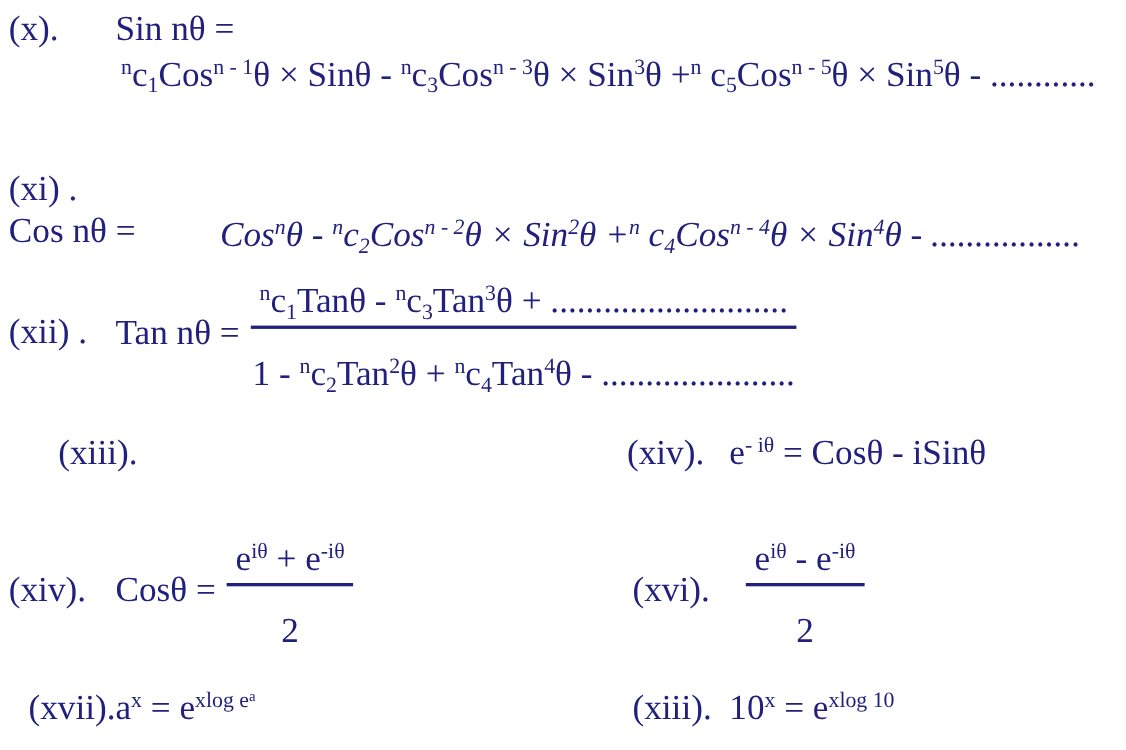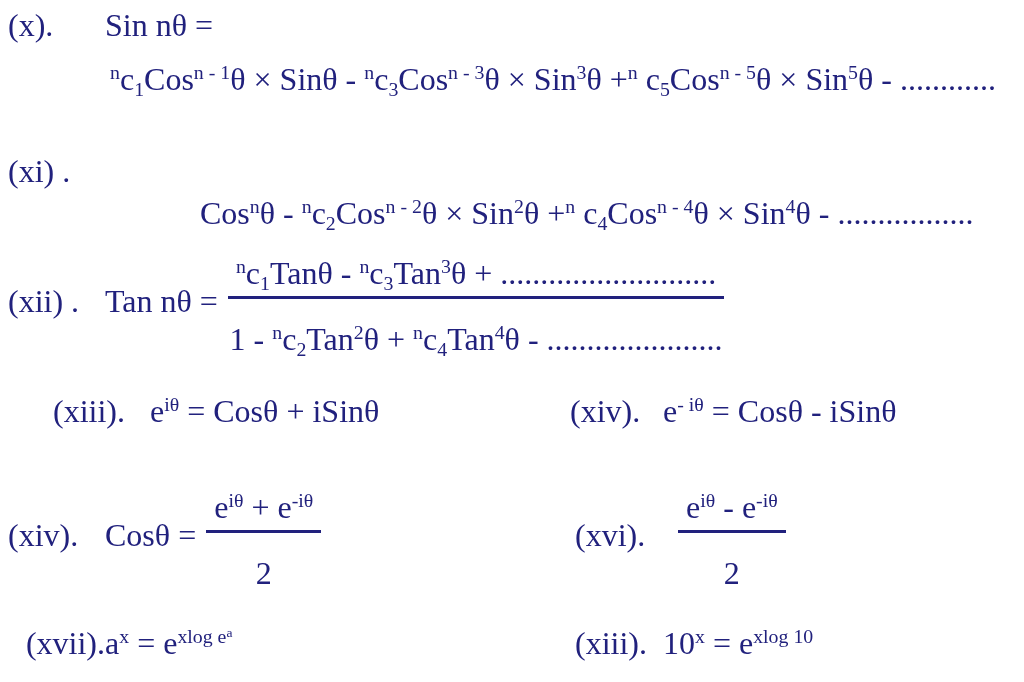--- a/index.html
+++ b/index.html
@@ -27,39 +27,39 @@
 </style>
 </head>
 <body style="color: rgb(33, 33, 125); background: rgb(255, 255, 255);">
 
 <div class="sheet">
 
   <div class="entry" style="left:8px;top:6px;">
     <span class="label">(x).</span>
     <span class="math"><span>Sin nθ =</span></span>
   </div>
-  <div class="entry" style="left:110px;top:48px;margin-top:12px;">
+  <div class="entry" style="left:110px;top:48px;">
     <span class="math"><span class="sup"><span>n</span></span><span>c</span><span class="sub"><span>1</span></span><span>Cos</span><span class="sup"><span>n - 1</span></span><span>θ × Sinθ - </span><span class="sup"><span>n</span></span><span>c</span><span class="sub"><span>3</span></span><span>Cos</span><span class="sup"><span>n - 3</span></span><span>θ × Sin</span><span class="sup"><span>3</span></span><span>θ +</span><span class="sup"><span>n</span></span><span> c</span><span class="sub"><span>5</span></span><span>Cos</span><span class="sup"><span>n - 5</span></span><span>θ × Sin</span><span class="sup"><span>5</span></span><span>θ - ............</span></span>
   </div>
 
   <div class="entry" style="left:8px;top:152px;flex-direction:column;">
     <span class="label">(xi) .</span>
+    <span class="math"><span>Cos nθ =</span></span>
   </div>
-  <div class="entry" style="left:200px;top:194px;">
+  <div class="entry" style="left:200px;top:194px;font-style:italic;">
     <span class="math"><span>Cos</span><span class="sup"><span>n</span></span><span>θ - </span><span class="sup"><span>n</span></span><span>c</span><span class="sub"><span>2</span></span><span>Cos</span><span class="sup"><span>n - 2</span></span><span>θ × Sin</span><span class="sup"><span>2</span></span><span>θ +</span><span class="sup"><span>n</span></span><span> c</span><span class="sub"><span>4</span></span><span>Cos</span><span class="sup"><span>n - 4</span></span><span>θ × Sin</span><span class="sup"><span>4</span></span><span>θ - .................</span></span>
   </div>
 
   <div class="entry" style="left:8px;top:252px;">
     <span class="label">(xii) .</span>
     <span class="math"><span>Tan nθ =</span><span class="frac"><span class="num"><span class="sup"><span>n</span></span><span>c</span><span class="sub"><span>1</span></span><span>Tanθ - </span><span class="sup"><span>n</span></span><span>c</span><span class="sub"><span>3</span></span><span>Tan</span><span class="sup"><span>3</span></span><span>θ + ...........................</span></span><span class="den"><span>1 - </span><span class="sup"><span>n</span></span><span>c</span><span class="sub"><span>2</span></span><span>Tan</span><span class="sup"><span>2</span></span><span>θ + </span><span class="sup"><span>n</span></span><span>c</span><span class="sub"><span>4</span></span><span>Tan</span><span class="sup"><span>4</span></span><span>θ - ......................</span></span></span></span>
   </div>
 
   <div class="entry" style="left:8px;top:392px;margin-left:45px;">
     <span class="label">(xiii).</span>
-    <span class="math"><span>e</span><span class="sup"><span>iθ</span></span><span> = Cosθ + iSinθ</span></span>
   </div>
   <div class="entry" style="left:570px;top:392px;">
     <span class="label lw93">(xiv).</span>
     <span class="math"><span>e</span><span class="sup"><span>- iθ</span></span><span> = Cosθ - iSinθ</span></span>
   </div>
 
   <div class="entry" style="left:8px;top:486px;">
     <span class="label">(xiv).</span>
     <span class="math"><span>Cosθ =</span><span class="frac"><span class="num"><span>e</span><span class="sup"><span>iθ</span></span><span> + e</span><span class="sup"><span>-iθ</span></span></span><span class="den"><span>2</span></span></span></span>
   </div>

